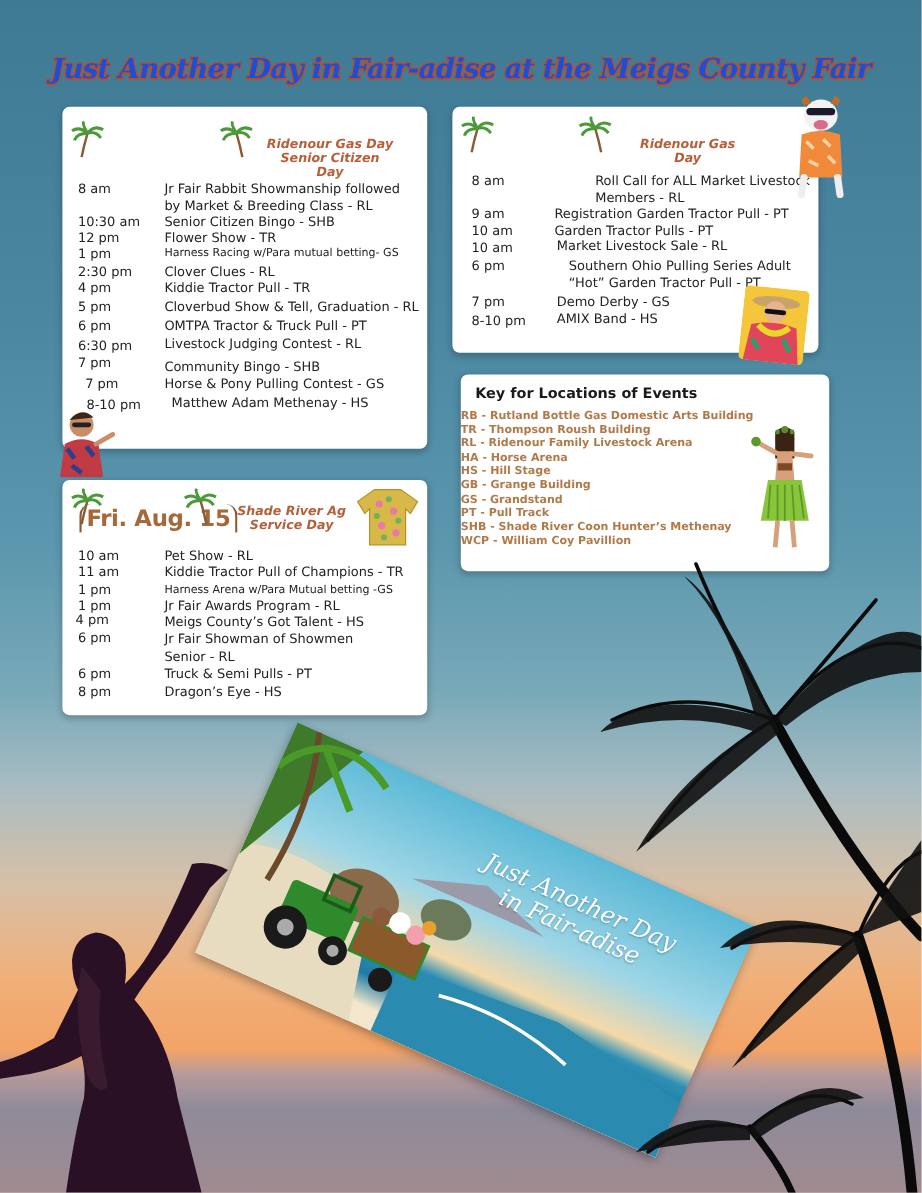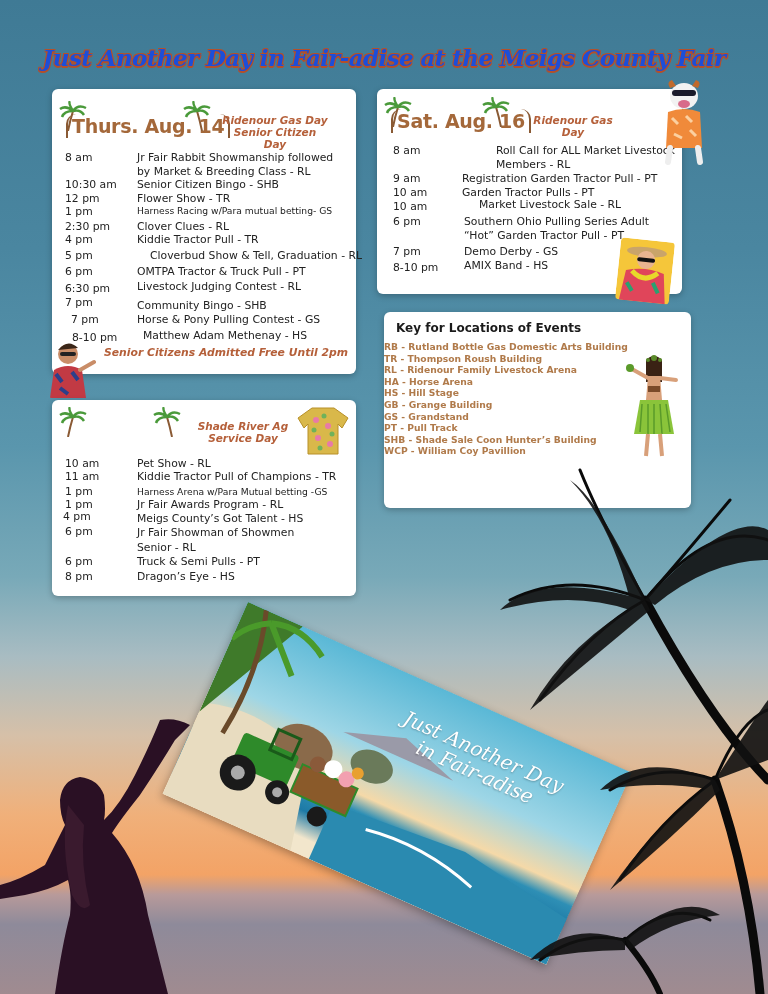--- a/index.html
+++ b/index.html
@@ -62,23 +62,20 @@
 </head>
 <body>
 
 <div class="title">Just Another Day in Fair-adise at the Meigs County Fair</div>
 
 <div class="card" style="left:52px;top:89px;width:304px;height:285px;">
   <svg class="palm" style="left:6px;top:12px;" viewBox="0 0 30 30">
     <path d="M15 10 Q12 20 10 30" stroke="#8a5a34" stroke-width="2" fill="none"></path>
     <path d="M15 10 Q8 4 2 8 M15 10 Q20 3 28 7 M15 10 Q10 2 12 0 M15 10 Q22 8 26 14 M15 10 Q6 10 4 16" stroke="#4a9a3a" stroke-width="2.5" fill="none"></path>
   </svg>
-  <div class="day-head" style="left:14px;top:25px;">
-    <span class="day-title">Thurs. Aug. 14</span>
-  </div>
   <svg class="palm" style="left:130px;top:12px;" viewBox="0 0 30 30">
     <path d="M15 10 Q18 20 20 30" stroke="#8a5a34" stroke-width="2" fill="none"></path>
     <path d="M15 10 Q8 4 2 8 M15 10 Q20 3 28 7 M15 10 Q10 2 12 0 M15 10 Q22 8 26 14 M15 10 Q6 10 4 16" stroke="#4a9a3a" stroke-width="2.5" fill="none"></path>
   </svg>
   <div class="day-sub" style="left:170px;top:25px;width:106px;">
     <div>Ridenour Gas Day</div>
     <div>Senior Citizen Day</div>
   </div>
   <div class="sched" style="left:13px;top:62px;width:290px;">
     <div class="row" style="top:0px;">
@@ -100,21 +97,21 @@
     <div class="row" style="top:69px;">
         <span class="t">2:30 pm</span>
         <span class="e" style="left:72px;">Clover Clues - RL</span>
       </div>
     <div class="row" style="top:82px;">
         <span class="t">4 pm</span>
         <span class="e" style="left:72px;">Kiddie Tractor Pull - TR</span>
       </div>
     <div class="row" style="top:98px;">
         <span class="t">5 pm</span>
-        <span class="e" style="left:72px;margin-left:13px;">Cloverbud Show &amp; Tell, Graduation - RL</span>
+        <span class="e" style="left:72px;">Cloverbud Show &amp; Tell, Graduation - RL</span>
       </div>
     <div class="row" style="top:114px;">
         <span class="t">6 pm</span>
         <span class="e" style="left:72px;">OMTPA Tractor &amp; Truck Pull - PT</span>
       </div>
     <div class="row" style="top:131px;">
         <span class="t">6:30 pm</span>
         <span class="e" style="left:72px;top:-2px;">Livestock Judging Contest - RL</span>
       </div>
     <div class="row" style="top:145px;">
@@ -123,38 +120,40 @@
       </div>
     <div class="row" style="top:162px;">
         <span class="t" style="left:6px;">7 pm</span>
         <span class="e" style="left:72px;">Horse &amp; Pony Pulling Contest - GS</span>
       </div>
     <div class="row" style="top:180px;">
         <span class="t" style="left:7px;">8-10 pm</span>
         <span class="e" style="left:78px;top:-2px;">Matthew Adam Methenay - HS</span>
       </div>
   </div>
-  <div class="note" style="left:52px;top:257px;">Senior Citizens Admitted Free Until 2pm</div>
 </div>
 <div class="person" style="left:48px;top:338px;width:48px;height:60px;">
   <svg width="48" height="60" viewBox="0 0 48 60">
     <circle cx="20" cy="16" r="10" fill="#c98d68"></circle>
     <path d="M10 12 Q20 0 30 10" fill="#3a2618"></path>
     <rect x="12" y="14" width="16" height="4" fill="#222" rx="2"></rect>
     <path d="M2 60 L6 32 Q20 24 34 32 L38 60Z" fill="#c23a44"></path>
     <path d="M8 36 L14 44 M24 34 L30 42 M12 50 L20 56" stroke="#2c3f8a" stroke-width="4"></path>
     <path d="M32 32 L46 24" stroke="#c98d68" stroke-width="4" stroke-linecap="round"></path>
   </svg>
 </div>
 
 <div class="card" style="left:52px;top:400px;width:304px;height:196px;">
   <svg class="palm" style="left:6px;top:7px;" viewBox="0 0 30 30">
     <path d="M15 10 Q12 20 10 30" stroke="#8a5a34" stroke-width="2" fill="none"></path>
     <path d="M15 10 Q8 4 2 8 M15 10 Q20 3 28 7 M15 10 Q10 2 12 0 M15 10 Q22 8 26 14 M15 10 Q6 10 4 16" stroke="#4a9a3a" stroke-width="2.5" fill="none"></path>
   </svg>
+  <div class="day-head" style="left:14px;top:20px;">
+    <span class="day-title">Fri. Aug. 15</span>
+  </div>
   <svg class="palm" style="left:100px;top:7px;" viewBox="0 0 30 30">
     <path d="M15 10 Q18 20 20 30" stroke="#8a5a34" stroke-width="2" fill="none"></path>
     <path d="M15 10 Q8 4 2 8 M15 10 Q20 3 28 7 M15 10 Q10 2 12 0 M15 10 Q22 8 26 14 M15 10 Q6 10 4 16" stroke="#4a9a3a" stroke-width="2.5" fill="none"></path>
   </svg>
   <div class="day-sub" style="left:142px;top:20px;width:98px;">
     <div>Shade River Ag</div>
     <div>Service Day</div>
   </div>
   <svg style="position:absolute;left:244px;top:4px;" width="54" height="52" viewBox="0 0 54 52">
     <path d="M16 4 L38 4 L52 14 L46 24 L42 20 L42 50 L12 50 L12 20 L8 24 L2 14Z" fill="#d9b84a" stroke="#b89028"></path>
@@ -201,23 +200,20 @@
         <span class="e" style="left:72px;">Dragon’s Eye - HS</span>
       </div>
   </div>
 </div>
 
 <div class="card" style="left:377px;top:89px;width:305px;height:205px;">
   <svg class="palm" style="left:6px;top:8px;" viewBox="0 0 30 30">
     <path d="M15 10 Q12 20 10 30" stroke="#8a5a34" stroke-width="2" fill="none"></path>
     <path d="M15 10 Q8 4 2 8 M15 10 Q20 3 28 7 M15 10 Q10 2 12 0 M15 10 Q22 8 26 14 M15 10 Q6 10 4 16" stroke="#4a9a3a" stroke-width="2.5" fill="none"></path>
   </svg>
-  <div class="day-head" style="left:14px;top:20px;">
-    <span class="day-title">Sat. Aug. 16</span>
-  </div>
   <svg class="palm" style="left:104px;top:8px;" viewBox="0 0 30 30">
     <path d="M15 10 Q18 20 20 30" stroke="#8a5a34" stroke-width="2" fill="none"></path>
     <path d="M15 10 Q8 4 2 8 M15 10 Q20 3 28 7 M15 10 Q10 2 12 0 M15 10 Q22 8 26 14 M15 10 Q6 10 4 16" stroke="#4a9a3a" stroke-width="2.5" fill="none"></path>
   </svg>
   <div class="day-sub" style="left:144px;top:25px;width:104px;">
     <div>Ridenour Gas Day</div>
   </div>
   <div class="sched" style="left:16px;top:55px;width:285px;">
     <div class="row" style="top:0px;">
         <span class="t">8 am</span>
@@ -226,25 +222,25 @@
     <div class="row" style="top:28px;">
         <span class="t">9 am</span>
         <span class="e" style="left:69px;">Registration Garden Tractor Pull - PT</span>
       </div>
     <div class="row" style="top:42px;">
         <span class="t">10 am</span>
         <span class="e" style="left:69px;">Garden Tractor Pulls - PT</span>
       </div>
     <div class="row" style="top:56px;">
         <span class="t">10 am</span>
-        <span class="e" style="left:86px;top:-2px;">Market Livestock Sale - RL</span>
+        <span class="e" style="left:71px;top:-2px;">Market Livestock Sale - RL</span>
       </div>
     <div class="row" style="top:71px;">
         <span class="t">6 pm</span>
-        <span class="e" style="left:71px;"><span>Southern Ohio Pulling Series Adult</span><br><span>“Hot” Garden Tractor Pull - PT</span></span>
+        <span class="e" style="left:81px;"><span>Southern Ohio Pulling Series Adult</span><br><span>“Hot” Garden Tractor Pull - PT</span></span>
       </div>
     <div class="row" style="top:101px;">
         <span class="t">7 pm</span>
         <span class="e" style="left:71px;">Demo Derby - GS</span>
       </div>
     <div class="row" style="top:117px;">
         <span class="t">8-10 pm</span>
         <span class="e" style="left:71px;top:-2px;">AMIX Band - HS</span>
       </div>
   </div>
@@ -265,32 +261,32 @@
     <rect x="0" y="0" width="54" height="62" fill="#f5c63a"></rect>
     <ellipse cx="27" cy="12" rx="20" ry="5" fill="#c9a46a"></ellipse>
     <circle cx="27" cy="20" r="9" fill="#e8b490"></circle>
     <rect x="18" y="18" width="18" height="4" rx="2" fill="#111"></rect>
     <path d="M4 62 L8 32 Q27 26 46 32 L50 62Z" fill="#e0455a"></path>
     <path d="M14 32 Q27 44 40 32" stroke="#e8d82a" stroke-width="5" fill="none"></path>
     <path d="M10 44 L16 52 M36 42 L42 52" stroke="#2aa070" stroke-width="4"></path>
   </svg>
 </div>
 
-<div class="card" style="left:384px;top:312px;width:307px;height:196px;">
+<div class="card" style="left:384px;top:312px;width:307px;height:164px;">
   <div class="key-title">Key for Locations of Events</div>
   <div class="key-list">
     <div>RB - Rutland Bottle Gas Domestic Arts Building</div>
     <div>TR - Thompson Roush Building</div>
     <div>RL - Ridenour Family Livestock Arena</div>
     <div>HA - Horse Arena</div>
     <div>HS - Hill Stage</div>
     <div>GB - Grange Building</div>
     <div>GS - Grandstand</div>
     <div>PT - Pull Track</div>
-    <div>SHB - Shade Sale Coon Hunter’s Building</div>
+    <div>SHB - Shade River Coon Hunter’s Methenay</div>
     <div>WCP - William Coy Pavillion</div>
   </div>
   <svg style="position:absolute;left:236px;top:36px;" width="64" height="114" viewBox="0 0 64 114">
     <circle cx="34" cy="18" r="8" fill="#d8a07a"></circle>
     <path d="M26 12 Q34 4 42 12 L42 34 L26 34Z" fill="#3a2214"></path>
     <circle cx="34" cy="10" r="3" fill="#5a8a2a"></circle>
       <circle cx="28" cy="12" r="2" fill="#5a8a2a"></circle>
       <circle cx="40" cy="12" r="2" fill="#5a8a2a"></circle>
     <path d="M28 28 L40 28 L42 52 L26 52Z" fill="#d8a07a"></path>
     <path d="M28 38 L40 38 L40 44 L28 44Z" fill="#7a4a2a"></path>

